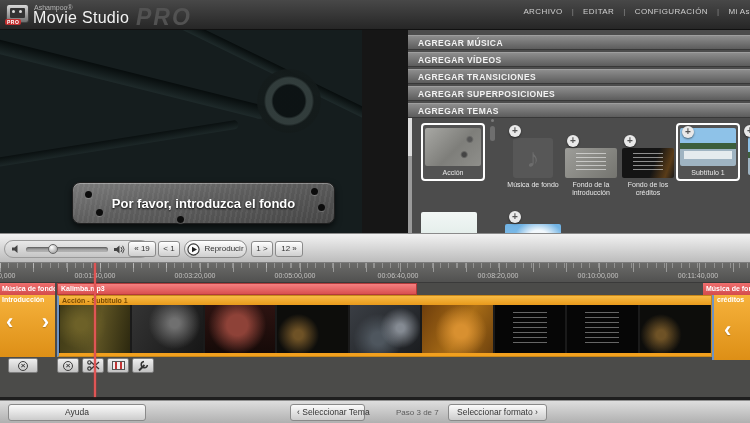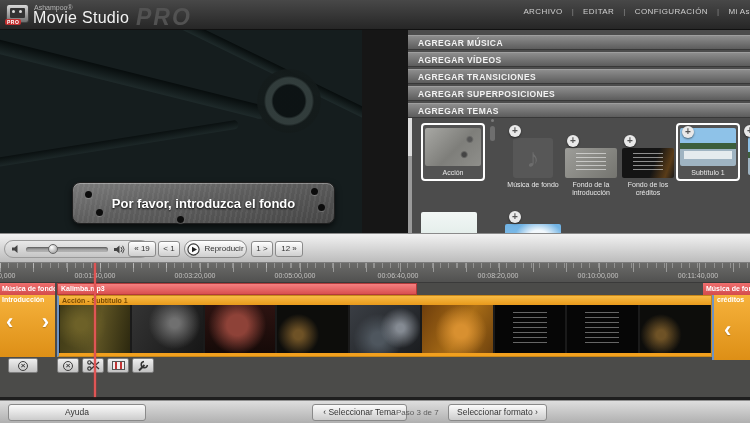--- a/index.html
+++ b/index.html
@@ -346,21 +346,21 @@
         </svg>
       </div>
     </div>
   </div>
 
   <div class="playhead"></div>
 
   <div class="footer-edge"></div>
   <div class="footer">
     <div class="fbtn" style="left:8px;width:138px;">Ayuda</div>
-    <div class="fbtn" style="left:312px;width:95px;">
+    <div class="fbtn" style="left:290px;width:75px;padding-left:6px;">
       <span>‹</span>
       <span>Seleccionar Tema</span>
     </div>
     <div class="step-txt">Paso 3 de 7</div>
     <div class="fbtn" style="left:448px;width:99px;">
       <span>Seleccionar formato</span>
       <span>›</span>
     </div>
   </div>
 

